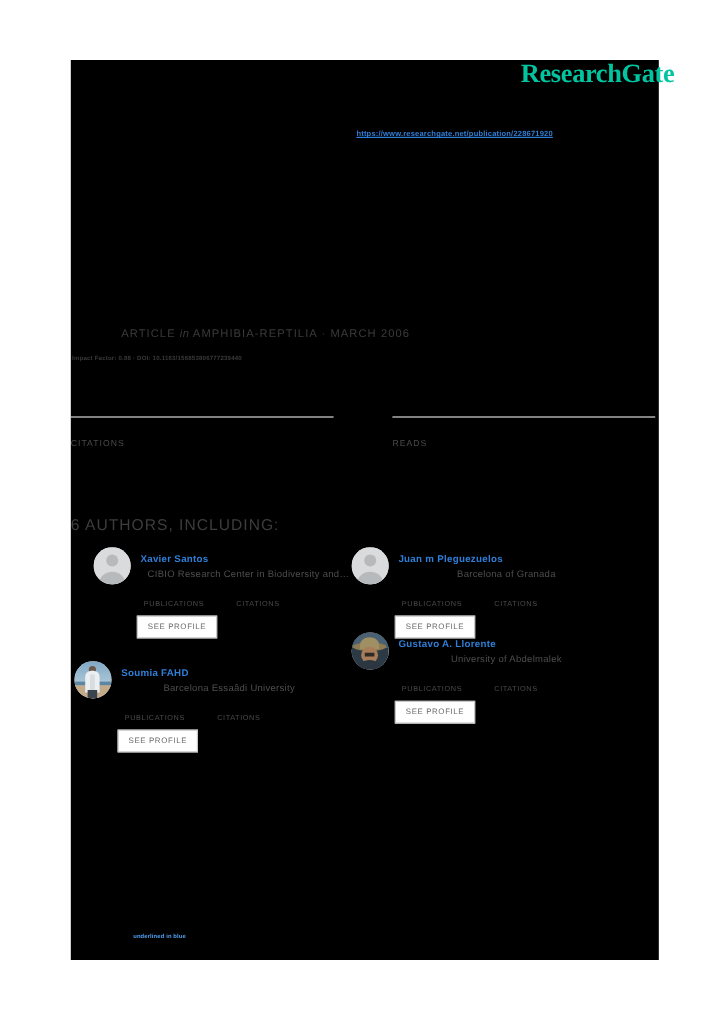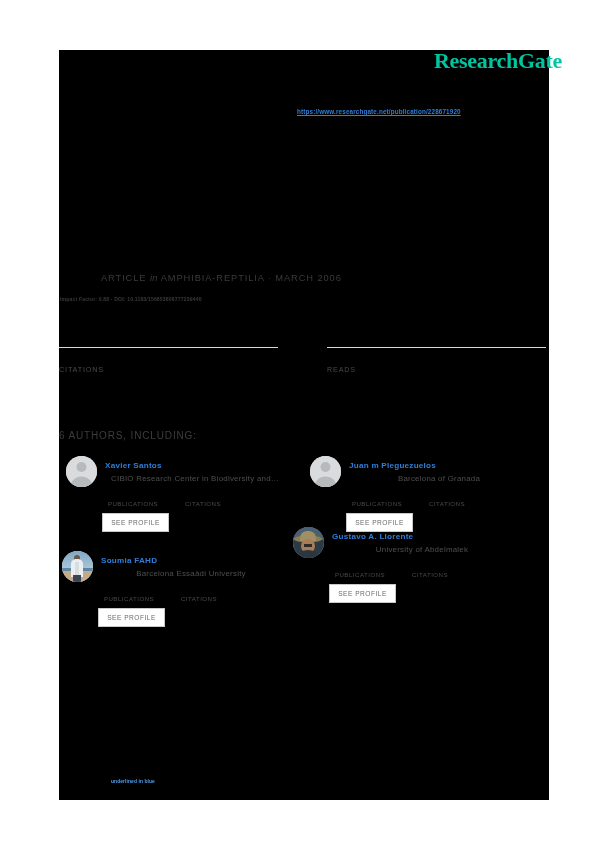--- a/index.html
+++ b/index.html
@@ -110,36 +110,36 @@
     font-size: 7.2px;
     letter-spacing: 0.85px;
     color: #4a4a4a;
   }
 
   
   #authors-heading {
     position: absolute;
     left: 59px;
     top: 430px;
-    font-size: 10px;
+    font-size: 13px;
     letter-spacing: 0.85px;
     color: #3d3d3d;
     white-space: nowrap;
     z-index: 5;
   }
 
   
   .author-card {
     position: absolute;
     width: 220px;
     height: 90px;
     z-index: 5;
   }
-  #author-0 { left: 66px;  top: 456px; }
-  #author-1 { left: 310px; top: 456px; text-decoration: underline; }
+  #author-0 { left: 78px;  top: 456px; }
+  #author-1 { left: 293px; top: 456px; text-decoration: underline; }
   #author-2 { left: 62px;  top: 551px; }
   #author-3 { left: 293px; top: 527px; }
 
   .avatar {
     position: absolute;
     left: 0;
     top: 0;
     width: 31px;
     height: 31px;
     border-radius: 50%;

